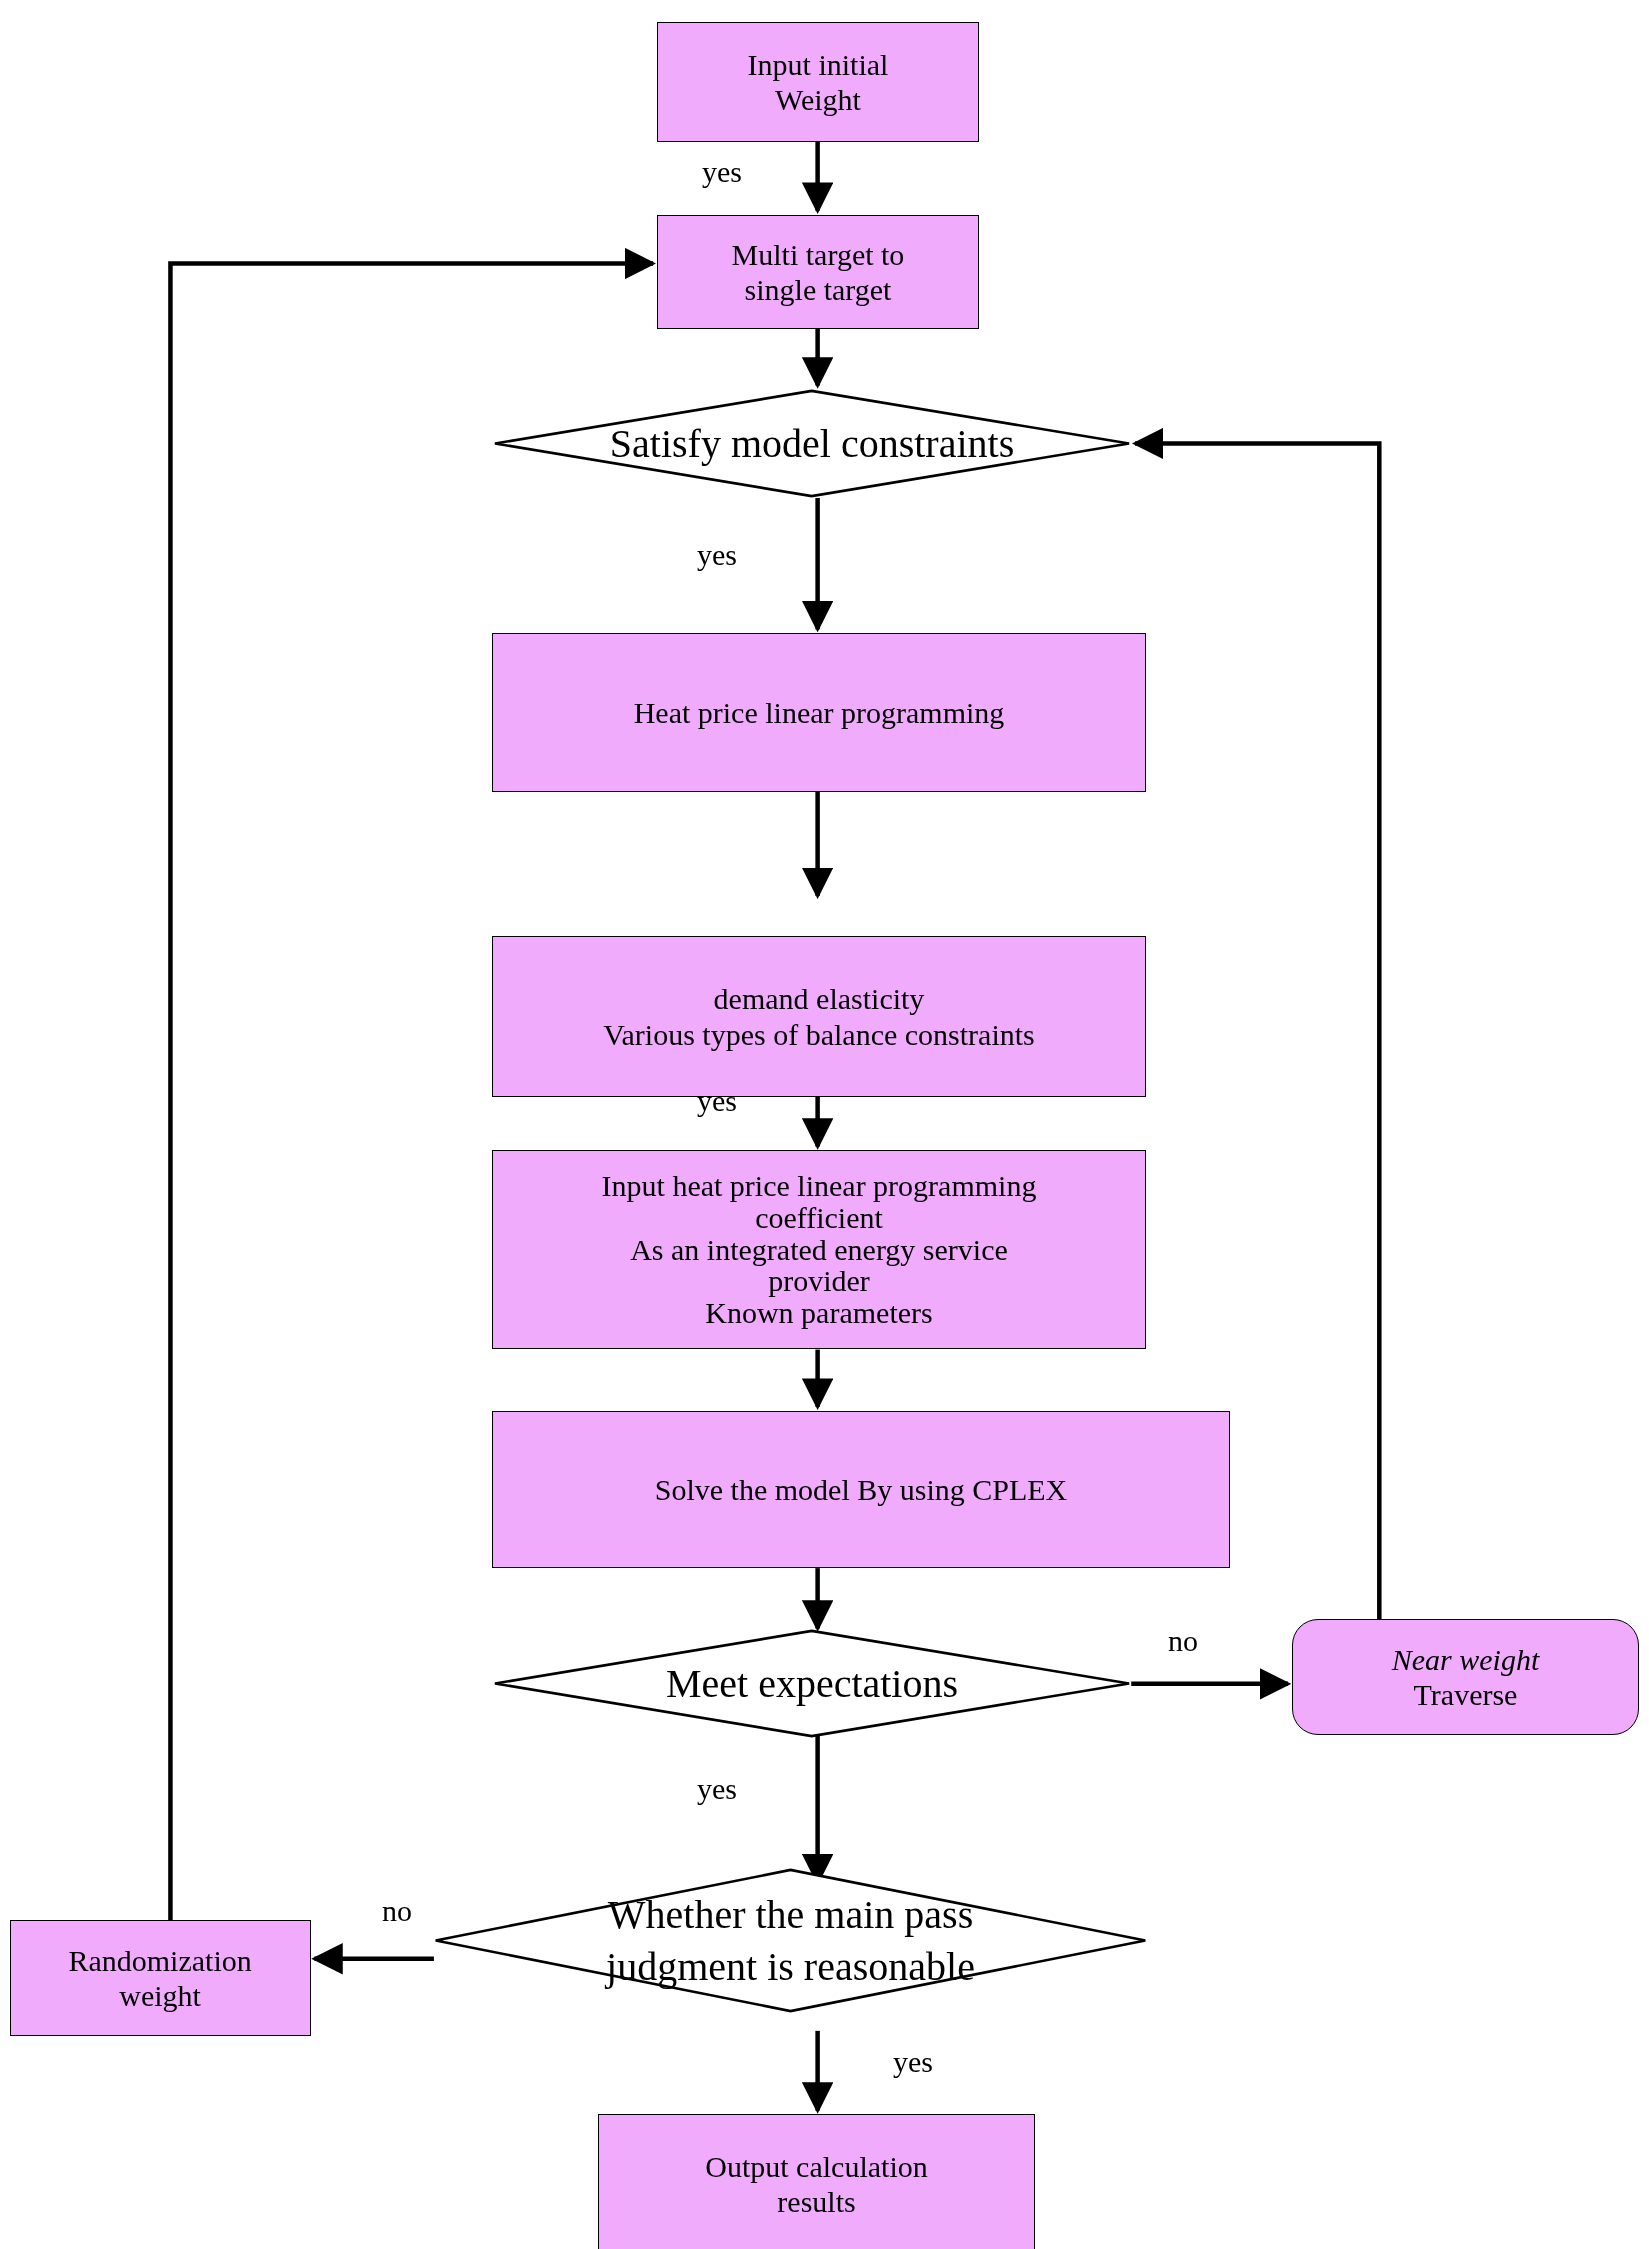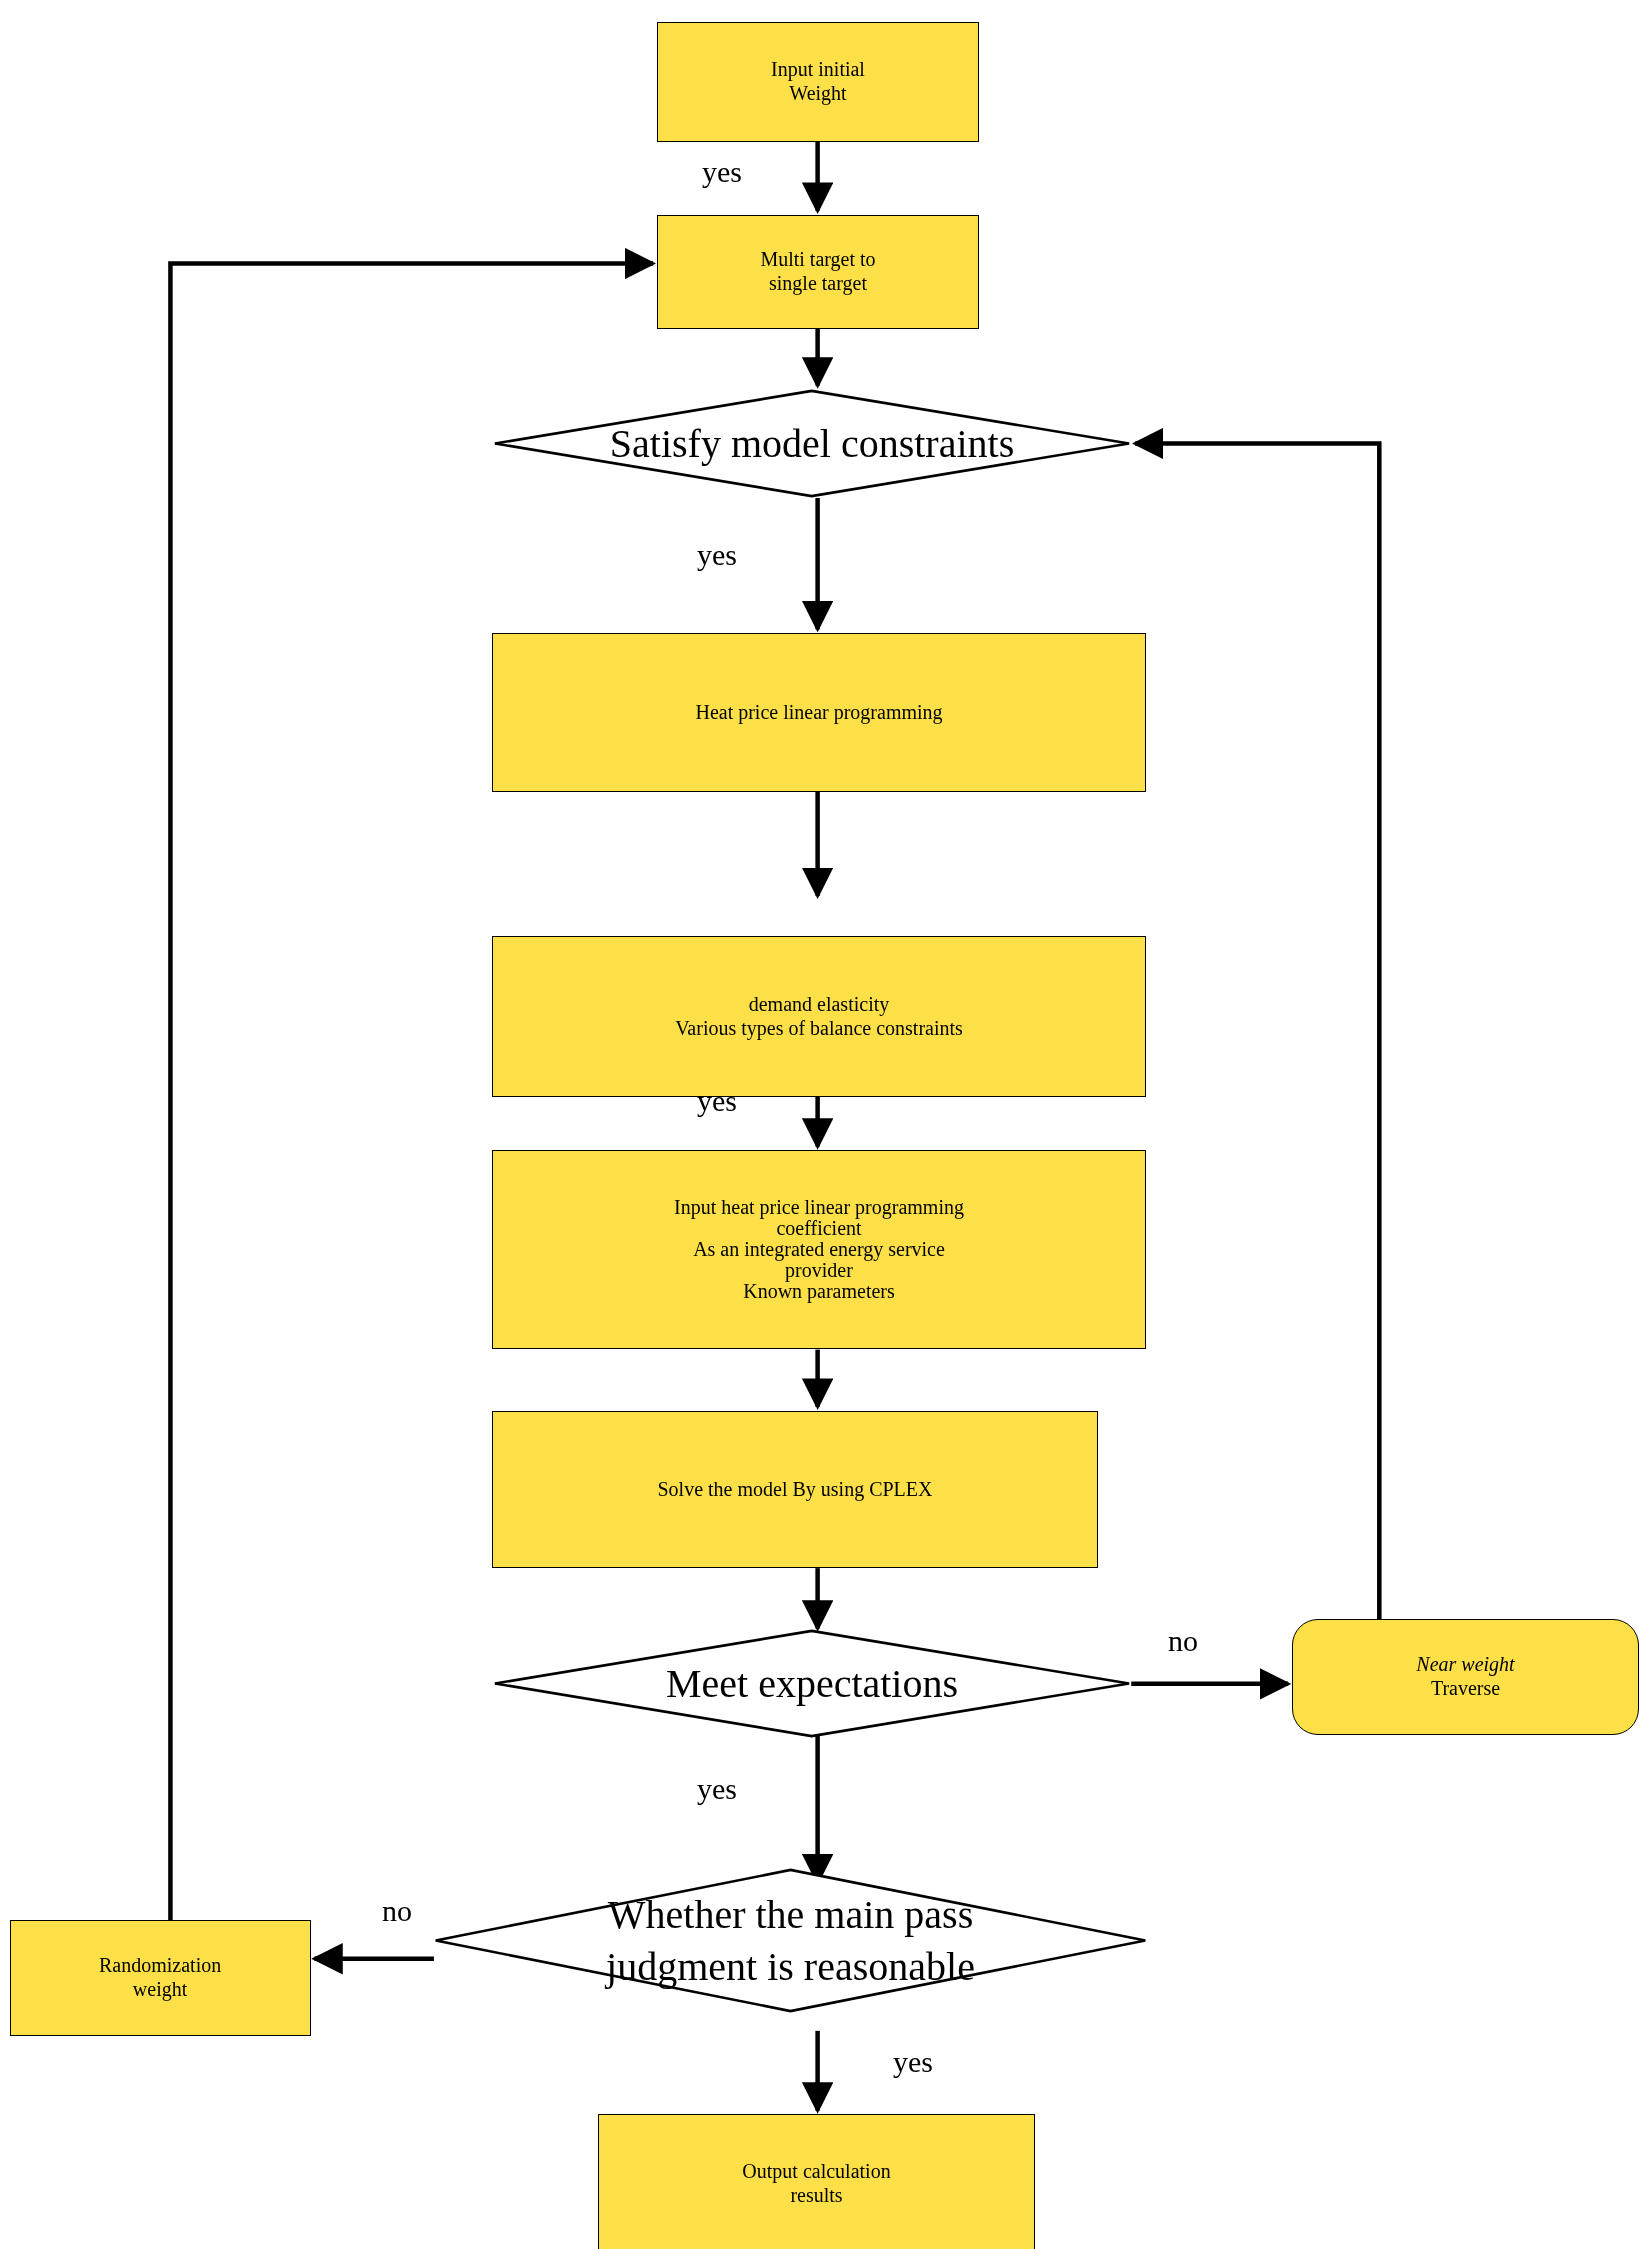--- a/index.html
+++ b/index.html
@@ -10,27 +10,27 @@
     background:#ffffff;
     font-family:"Liberation Serif","DejaVu Serif",serif;
     color:#000000;
     overflow:hidden;
   }
   svg#wires{position:absolute;left:0;top:0;width:1650px;height:2250px;}
   .node{
     position:absolute;
     box-sizing:border-box;
     border:1.9px solid #000;
-    background:#fde047;
+    background:#f0abfc;
     display:flex;
     align-items:center;
     justify-content:center;
     text-align:center;
     line-height:1.18;
-    font-size:20px;
+    font-size:30px;
     white-space:pre-line;
   }
   .node.tight{line-height:1.06;}
   .diamond-wrap{position:absolute;}
   .diamond-label{
     position:absolute;
     left:0;top:0;width:100%;height:100%;
     display:flex;align-items:center;justify-content:center;
     text-align:center;
     font-size:40px;
@@ -104,21 +104,21 @@
 
   <div class="node" style="left:492px;top:900px;width:654px;height:161px;margin-top:36px;">demand elasticity
 Various types of balance constraints</div>
 
   <div class="node tight" style="left:492px;top:1150px;width:654px;height:199px;">Input heat price linear programming
 coefficient
 As an integrated energy service
 provider
 Known parameters</div>
 
-  <div class="node" style="left:492px;top:1411px;width:606px;height:157px;">Solve the model By using CPLEX</div>
+  <div class="node" style="left:492px;top:1411px;width:738px;height:157px;">Solve the model By using CPLEX</div>
 
   <div class="diamond-wrap" style="left:493px;top:1629px;width:638px;height:109px;">
     <svg width="638" height="109" viewBox="0 0 993 170" xmlns="http://www.w3.org/2000/svg">
       <polygon points="2,85 496,3 991,85 496,167" fill="#fff" stroke="#000" stroke-width="4"></polygon>
     </svg>
     <div class="diamond-label">Meet expectations</div>
   </div>
 
   <div class="node" style="left:1292px;top:1619px;width:347px;height:116px;flex-direction:column;border-radius:26px;">
     <span class="ital">Near weight</span>

